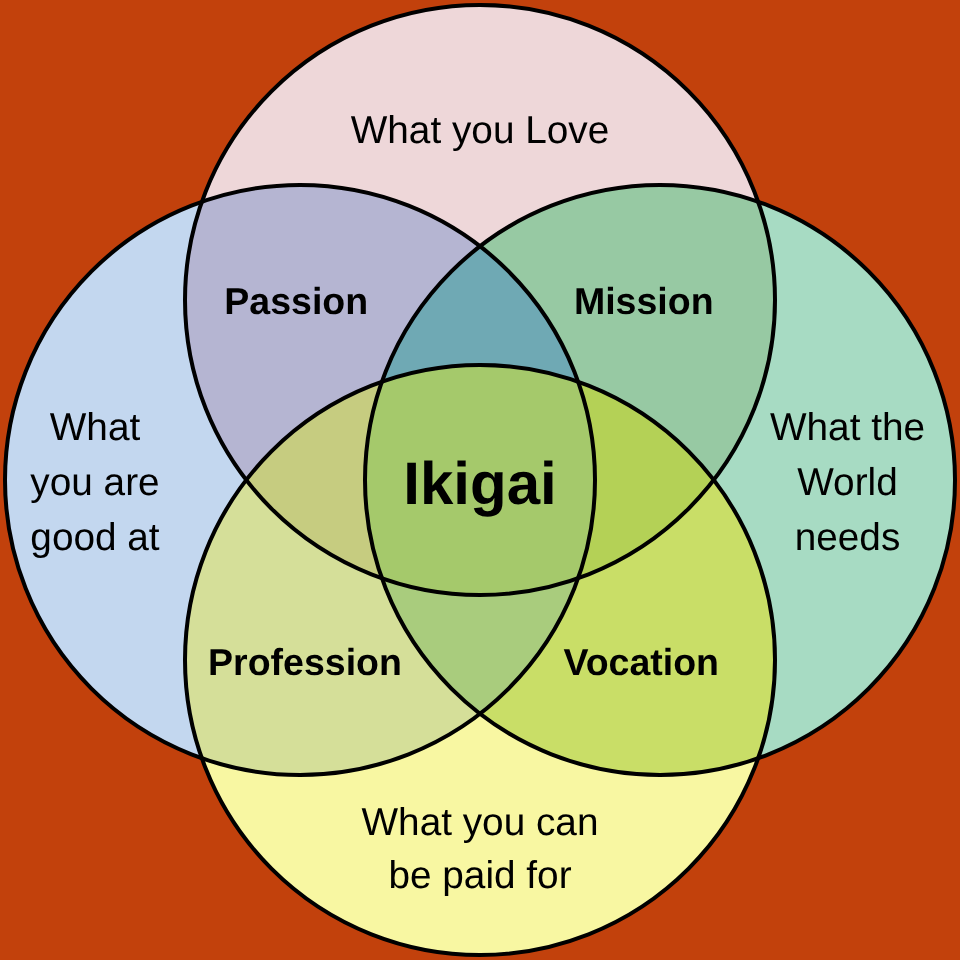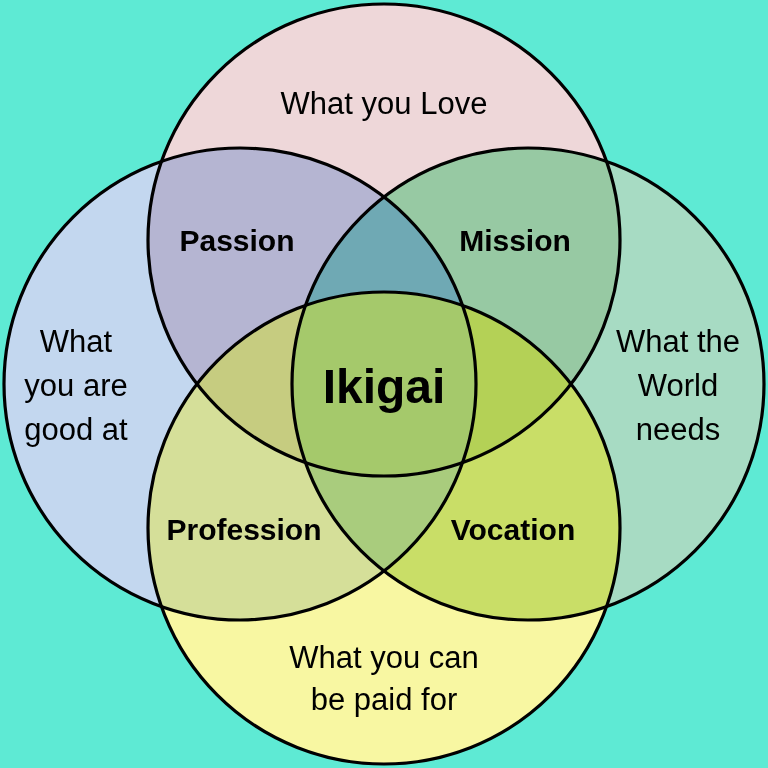--- a/index.html
+++ b/index.html
@@ -8,21 +8,21 @@
     background: #ffffff;
     width: 768px;
     height: 768px;
     overflow: hidden;
     font-family: "Liberation Sans", sans-serif;
   }
   .stage {
     position: relative;
     width: 768px;
     height: 768px;
-    background: #5eead4;
+    background: #c2410c;
   }
   svg text {
     fill: #000000;
     text-anchor: middle;
     font-family: "Liberation Sans", sans-serif;
   }
   .circle-label { font-size: 31px; font-weight: 400; }
   .overlap-label { font-size: 30px; font-weight: 700; }
   .center-label { font-size: 48px; font-weight: 700; }
 </style>

